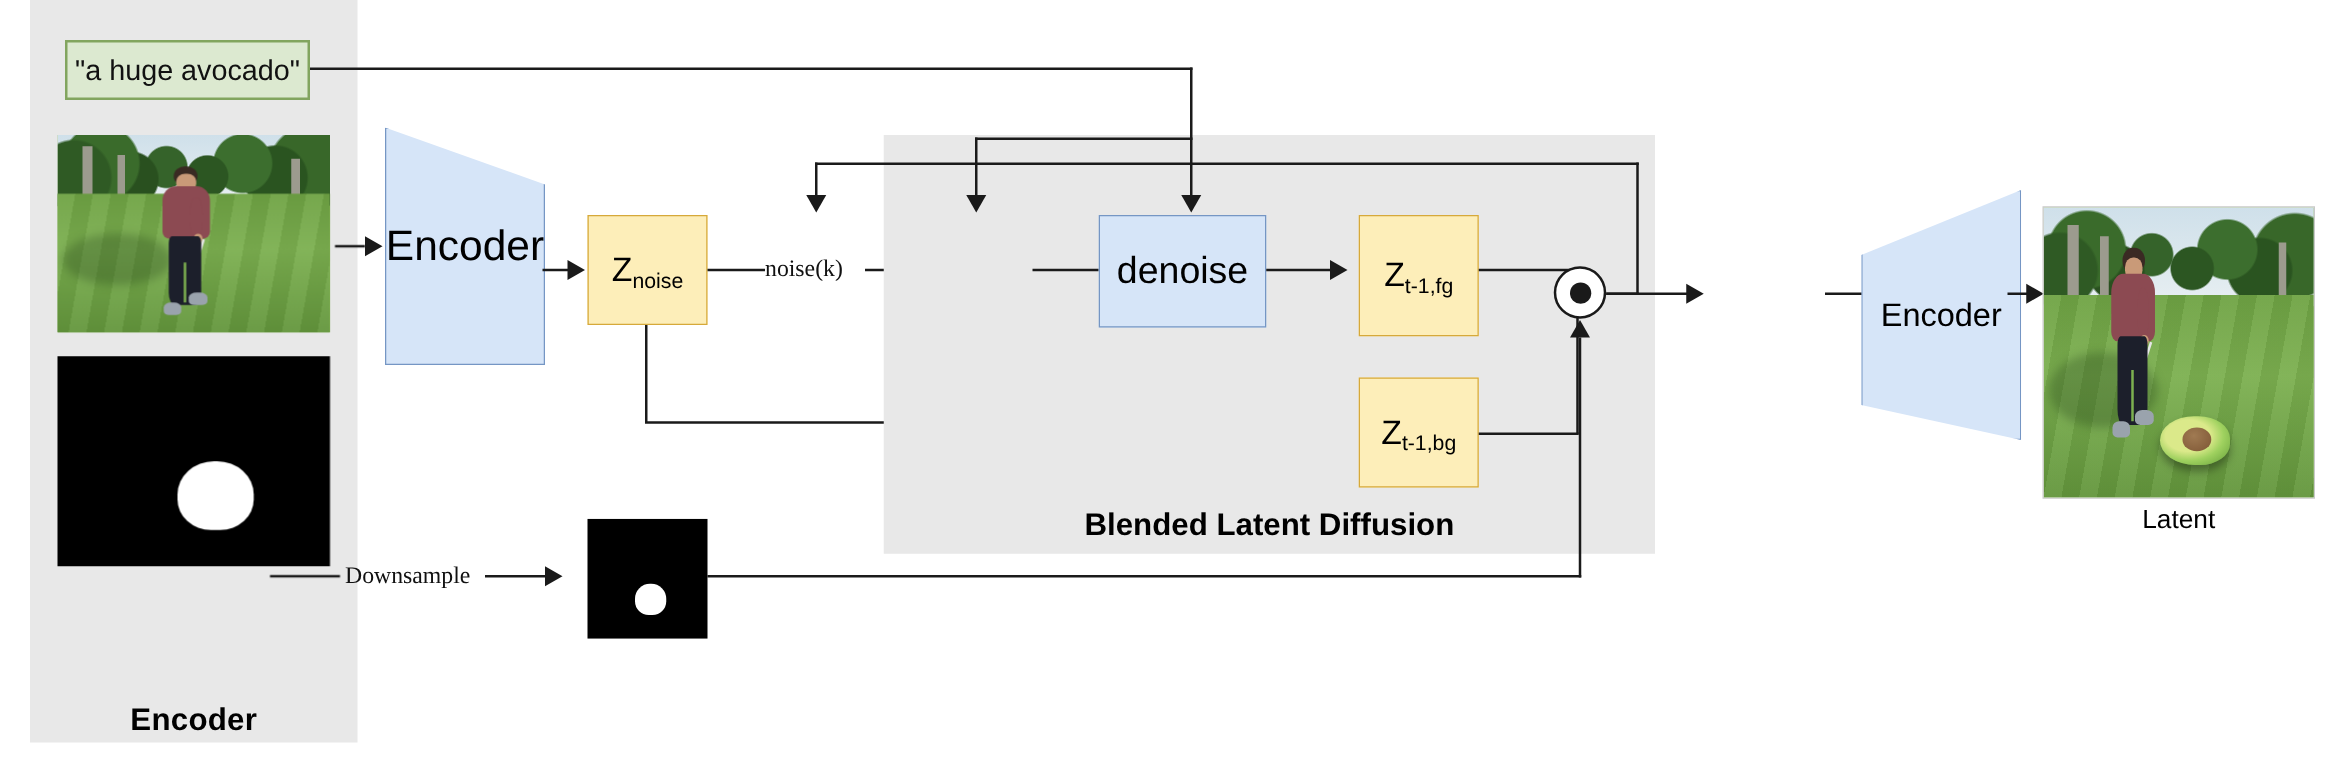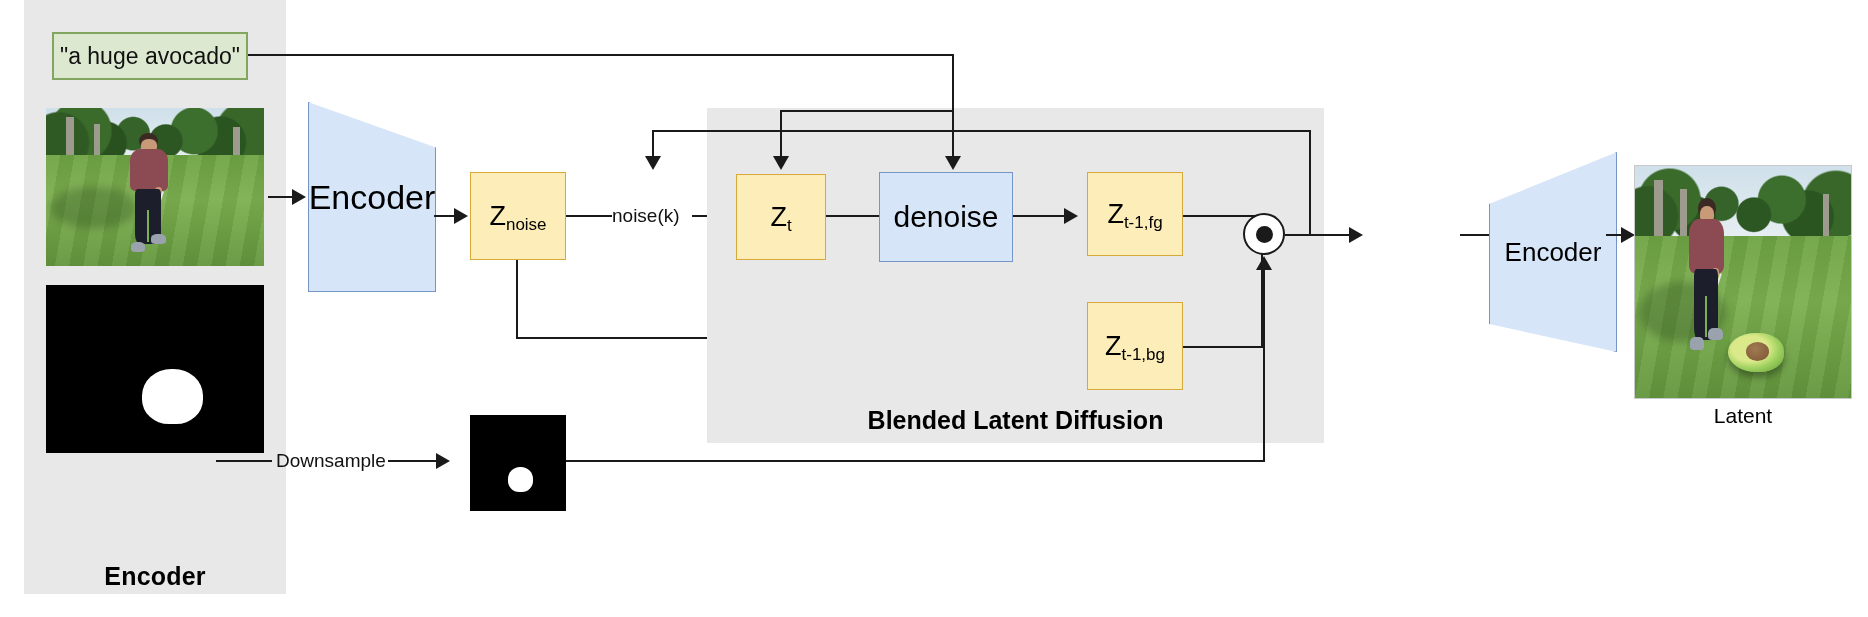--- a/index.html
+++ b/index.html
@@ -83,21 +83,21 @@
     display:flex;align-items:center;justify-content:center;}
   .blue-box{background:#d6e5f8;border:1.5px solid #7596c4;box-sizing:border-box;
     display:flex;align-items:center;justify-content:center;}
   .box-label{font-size:27px;line-height:1;white-space:nowrap;}
   .box-label sub{font-size:17px;vertical-align:baseline;position:relative;top:5px;}
 
   #z-init{left:470px;top:172px;width:96px;height:88px;}
   #z-t{left:736px;top:174px;width:90px;height:86px;}
   #denoise{left:879px;top:172px;width:134px;height:90px;}
   #denoise .box-label{font-size:30px;}
-  #z-fg{left:1087px;top:172px;width:96px;height:84px;}
+  #z-fg{left:1087px;top:172px;width:96px;height:97px;}
   #z-bg{left:1087px;top:302px;width:96px;height:88px;}
   #z-zero{left:1366px;top:190px;width:94px;height:88px;}
 
   
   .trap{position:absolute;background:#d6e5f8;border:1.5px solid #7596c4;
     display:flex;align-items:center;justify-content:center;box-sizing:border-box;}
   #encoder{left:308px;top:102px;width:128px;height:190px;
     clip-path:polygon(0 0, 100% 24%, 100% 100%, 0 100%);}
   #encoder-inner{font-size:34px;}
   #decoder{left:1489px;top:152px;width:128px;height:200px;
@@ -106,21 +106,21 @@
 
   
   .ln{position:absolute;background:#1a1a1a;}
   .lnh{height:2px;}
   .lnv{width:2px;}
   .arr{position:absolute;width:0;height:0;}
   .arr-r{border-top:8px solid transparent;border-bottom:8px solid transparent;border-left:14px solid #1a1a1a;}
   .arr-d{border-left:8px solid transparent;border-right:8px solid transparent;border-top:14px solid #1a1a1a;}
   .arr-u{border-left:8px solid transparent;border-right:8px solid transparent;border-bottom:14px solid #1a1a1a;}
   .edge-label{position:absolute;font-size:19px;background:transparent;
-    white-space:nowrap;color:#111;}
+    white-space:nowrap;color:#111;font-family:Liberation Serif, serif;}
 
   
   #blend-op{left:1243px;top:213px;width:42px;height:42px;border:2.5px solid #1a1a1a;
     border-radius:50%;background:#fff;box-sizing:border-box;
     display:flex;align-items:center;justify-content:center;}
   #blend-dot{width:17px;height:17px;border-radius:50%;background:#1a1a1a;}
 </style>
 </head>
 <body>
 
@@ -193,25 +193,20 @@
   <div class="abs" id="bld-region"></div>
   <div class="abs" id="bld-title">Blended Latent Diffusion</div>
 
   <div class="ln lnh" style="left:248px;top:54px;width:706px;"></div>
   <div class="ln lnv" style="left:952px;top:54px;width:2px;height:104px;"></div>
   <div class="arr arr-d" style="left:945px;top:156px;"></div>
   <div class="ln lnh" style="left:780px;top:110px;width:174px;"></div>
   <div class="ln lnv" style="left:780px;top:110px;width:2px;height:48px;"></div>
   <div class="arr arr-d" style="left:773px;top:156px;"></div>
 
-  <div class="abs yellow-box" id="z-t">
-    <span class="box-label">
-      <span>Z</span><sub>t</sub>
-    </span>
-  </div>
 
   <div class="ln lnh" style="left:826px;top:215px;width:53px;"></div>
 
   <div class="abs blue-box" id="denoise">
     <span class="box-label">denoise</span>
   </div>
 
   <div class="ln lnh" style="left:1013px;top:215px;width:56px;"></div>
   <div class="arr arr-r" style="left:1064px;top:208px;"></div>
 

